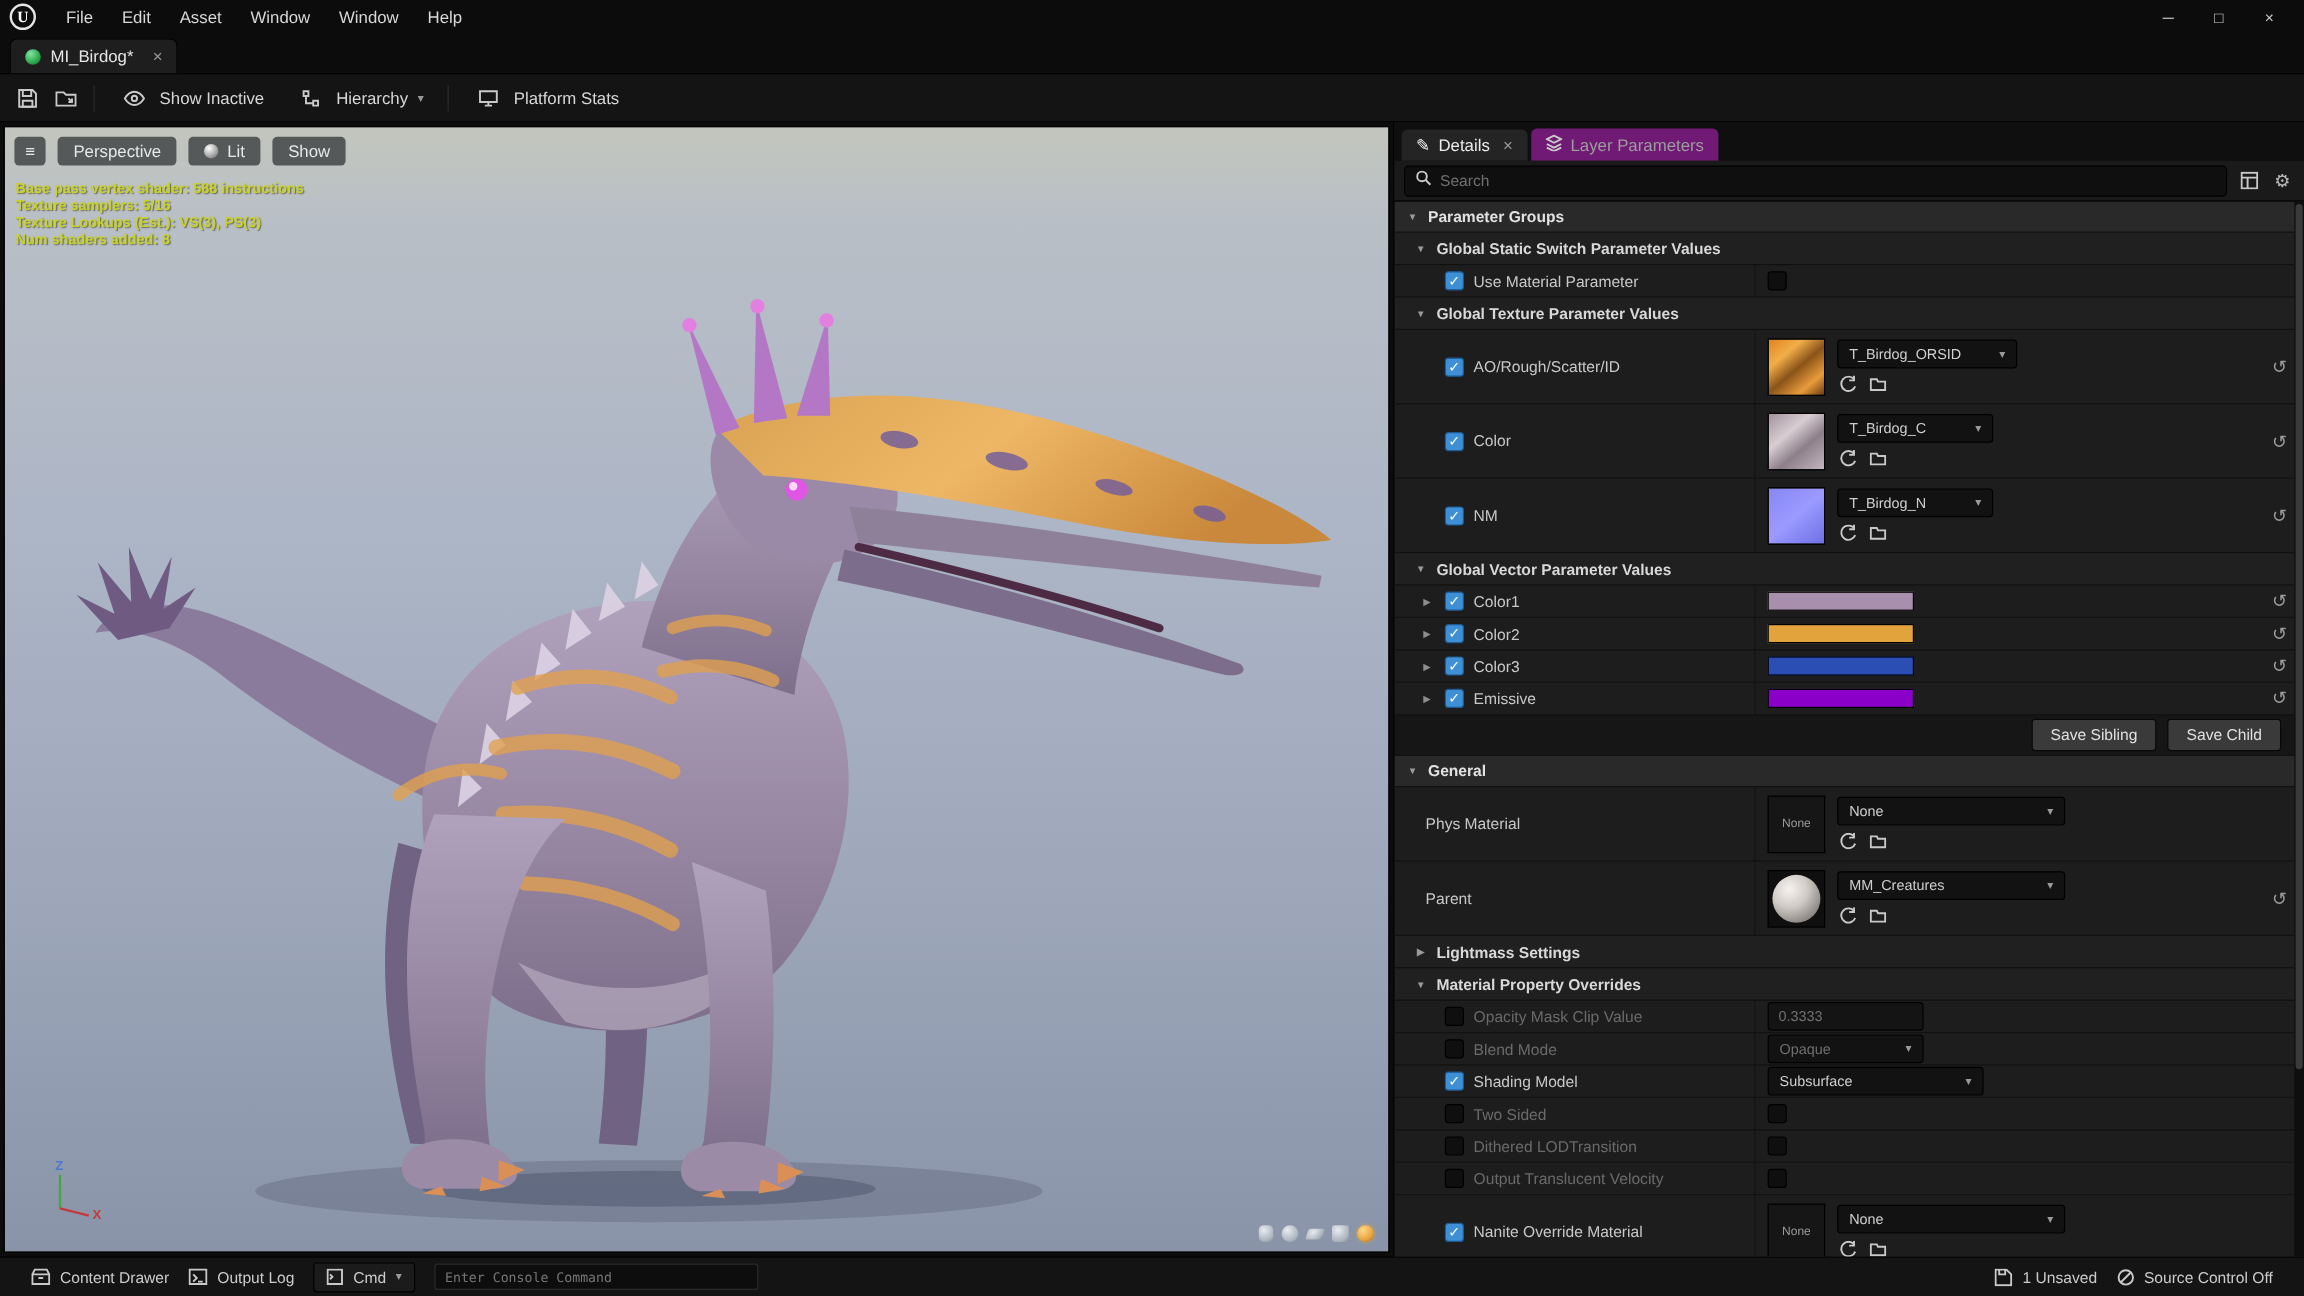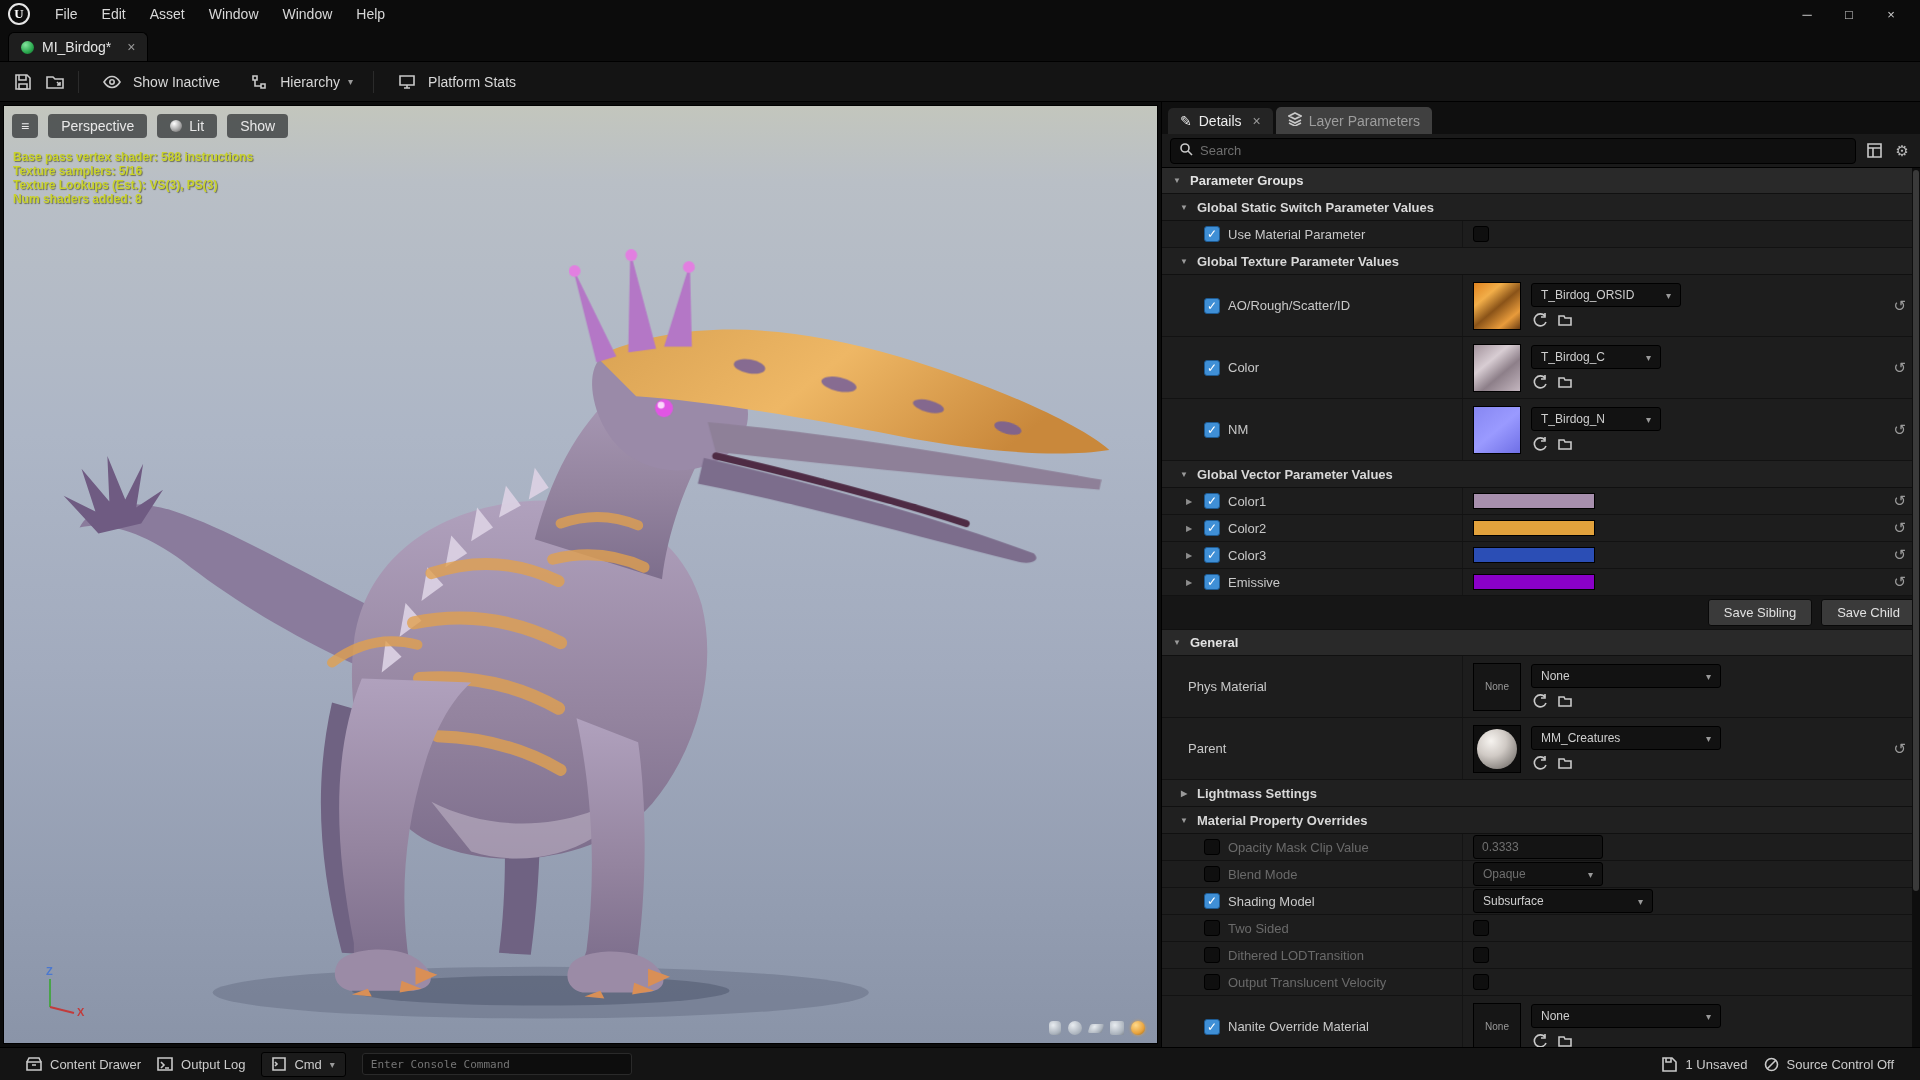--- a/index.html
+++ b/index.html
@@ -48,21 +48,21 @@
   .shape { width:14px; height:14px; border-radius:50%; background:radial-gradient(circle at 35% 30%, #e8ecf0, #aab2bc 70%, #7d858f); }
   .shape.cyl { border-radius:4px; width:12px; }
   .shape.pln { height:9px; border-radius:2px; transform:skewX(-18deg); }
   .shape.cub { border-radius:2px; }
   .shape.act { background:radial-gradient(circle at 35% 30%, #ffd98a, #e8a33d 60%, #9a6414); box-shadow:0 0 3px #e8a33d; }
   .mesh { position:absolute; inset:0; }
 
   
   .details { width:759px; flex:none; background:#151515; border-left:1px solid #000; display:flex; flex-direction:column; position:relative; }
   .dtabs { height:32px; background:#0f0f0f; display:flex; align-items:flex-end; padding:3px 6px 0; gap:3px; }
-  .dtab { display:flex; align-items:center; gap:7px; padding:5px 12px; background:#404040; color:#9d9d9d;
+  .dtab { display:flex; align-items:center; gap:7px; padding:5px 12px; background:#701a75; color:#9d9d9d;
     border-radius:5px 5px 0 0; font-size:14px; }
   .dtab.active { background:#242424; color:#ececec; }
   .dtab .tclose { margin-left:4px; }
   .searchrow { height:34px; display:flex; align-items:center; gap:8px; padding:0 8px; background:#1a1a1a; border-bottom:1px solid #000; }
   .searchbox { flex:1; height:26px; background:#0f0f0f; border:1px solid #000; border-radius:4px; display:flex; align-items:center; padding:0 8px; gap:7px; }
   .searchbox input { flex:1; background:transparent; border:none; outline:none; color:#cfcfcf; font-size:13px; font-family:inherit; }
   .searchbox input::placeholder { color:#6f6f6f; }
   .sricon { width:20px; display:flex; align-items:center; justify-content:center; color:#b9b9b9; font-size:15px; }
 
   .dbody { flex:1; overflow:hidden; position:relative; }
@@ -90,21 +90,21 @@
   .t-color { background:linear-gradient(140deg,#a3939c 0%,#d8cdd3 35%,#8d7f89 62%,#c4b6bf 100%); }
   .t-nm { background:linear-gradient(140deg,#8787f2 0%,#9a9aff 50%,#6f6fe6 100%); }
   .t-none { background:#161616; color:#9a9a9a; font-size:10px; display:flex; align-items:center; justify-content:center; }
   .t-parent { background:#0f0f0f; display:flex; align-items:center; justify-content:center; }
   .ball { width:40px; height:40px; border-radius:50%; background:radial-gradient(circle at 35% 30%, #f6f3ef 0%, #d0cac5 40%, #8e8985 75%, #535050 100%); }
   .stack { display:flex; flex-direction:column; justify-content:center; gap:4px; }
   .aicons { display:flex; gap:8px; }
   .aicon { width:17px; height:17px; display:flex; align-items:center; justify-content:center; color:#b9b9b9; }
   .reset { margin-left:auto; color:#9a9a9a; font-size:15px; padding-right:4px; flex:none; }
   .swatch { width:122px; height:16px; border:1px solid #000; flex:none; }
-  .btnrow { height:34px; background:#161616; display:flex; align-items:center; justify-content:flex-end; gap:9px; padding-right:4px; border-bottom:1px solid #101010; }
+  .btnrow { height:34px; background:#161616; display:flex; align-items:center; justify-content:flex-end; gap:9px; padding-right:19px; border-bottom:1px solid #101010; }
   .btn { background:#3a3a3a; border:1px solid #090909; border-radius:3px; color:#e0e0e0; font-size:13px; padding:5px 15px; }
   .inbox { width:130px; height:24px; background:#141414; border:1px solid #000; border-radius:3px; color:#707070;
     font-size:12px; display:flex; align-items:center; padding:0 8px; flex:none; }
   .dim .lblt { color:#6a6a6a; }
   .dim .dd { color:#6f6f6f; }
   .sbar { position:absolute; top:0; right:0; width:8px; bottom:0; background:#0e0e0e; }
   .sthumb { position:absolute; top:2px; right:1px; width:6px; height:82%; background:#3a3a3a; border-radius:3px; }
 
   
   .statusbar { height:33px; background:#141414; border-top:1px solid #000; display:flex; align-items:center;

